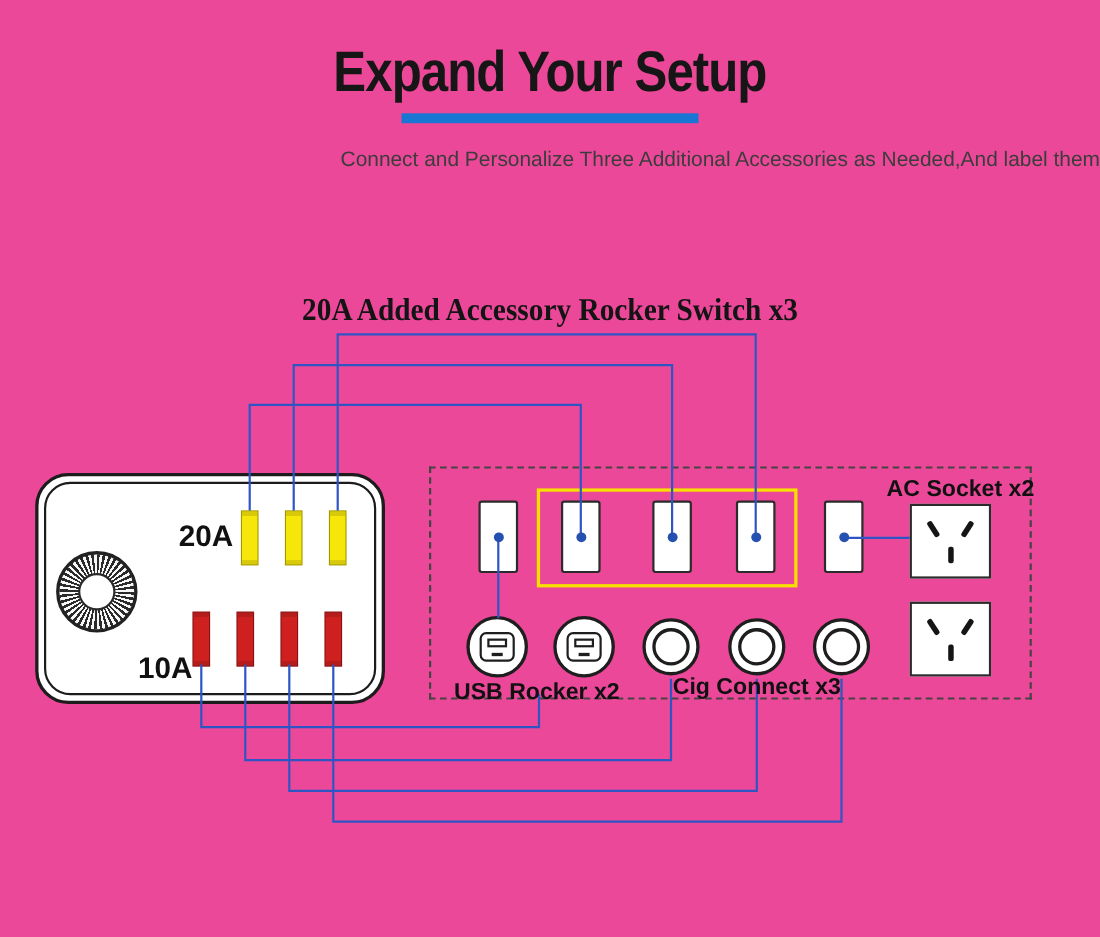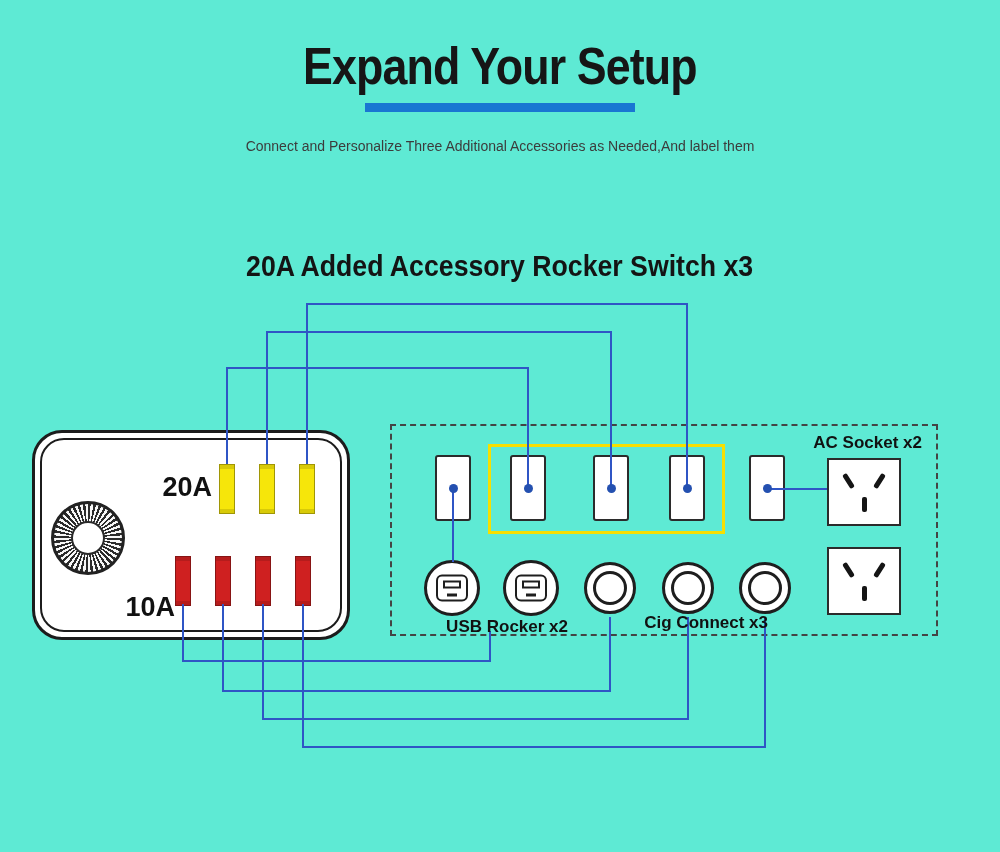--- a/index.html
+++ b/index.html
@@ -1,25 +1,25 @@
 <!DOCTYPE html>
 <html><head>
 <meta charset="utf-8">
 <style>
   * { box-sizing: border-box; margin: 0; padding: 0; }
   html, body { background: #ffffff; }
   body { font-family: "Liberation Sans", sans-serif; }
-  .canvas { position: relative; width: 1000px; height: 852px; margin: 0 auto; background: #5eead4; overflow: hidden; }
+  .canvas { position: relative; width: 1000px; height: 852px; margin: 0 auto; background: #ec4899; overflow: hidden; }
 
   
   .title-wrap { position: absolute; top: 36px; left: 0; width: 100%; text-align: center; }
   .title { display: inline-block; font-size: 52px; font-weight: 800; color: #161616; letter-spacing: -1px; transform: scaleX(0.86); transform-origin: center; white-space: nowrap; }
   .title-bar { position: absolute; top: 103px; left: 365px; width: 270px; height: 9px; background: #1976d2; }
-  .subtitle { position: absolute; top: 133px; left: 0; width: 100%; text-align: center; font-size: 14px; line-height: 26px; color: #3c3c3c; }
-  .heading-wrap { position: absolute; top: 250px; left: 0; width: 100%; text-align: center; }
+  .subtitle { position: absolute; top: 133px; left: 0; width: 100%; text-align: right; font-size: 19px; line-height: 26px; color: #3c3c3c; }
+  .heading-wrap { position: absolute; top: 266px; left: 0; width: 100%; text-align: center; font-family: Liberation Serif, serif; }
   .heading { display: inline-block; font-size: 29px; font-weight: 800; color: #141414; transform: scaleX(0.92); transform-origin: center; white-space: nowrap; }
 
   
   .fusebox { position: absolute; left: 32px; top: 430px; width: 318px; height: 210px; border: 3px solid #1c1c1c; border-radius: 30px; background: #fff; }
   .fusebox::before { content: ""; position: absolute; inset: 5px; border: 2px solid #1c1c1c; border-radius: 24px; }
   .knob { position: absolute; left: 51px; top: 501px; width: 74px; height: 74px; border-radius: 50%; border: 3px solid #222;
           background: repeating-conic-gradient(#2b2b2b 0deg 4.5deg, #f7f7f7 4.5deg 9deg); }
   .knob::after { content: ""; position: absolute; inset: 17px; background: #fff; border: 2px solid #2b2b2b; border-radius: 50%; }
   .fuse-label { position: absolute; font-size: 27px; font-weight: 800; color: #111; width: 72px; text-align: right; }
   .label-20a { left: 140px; top: 472px; }
@@ -42,21 +42,21 @@
   .slot-bottom { left: 50%; top: 37px; height: 15px; margin-left: -2.5px; }
 
   .usb-socket { position: absolute; top: 560px; width: 56px; height: 56px; border: 3px solid #1e1e1e; border-radius: 50%; background: #fff; }
   .usb-port { position: absolute; left: 50%; top: 50%; transform: translate(-50%,-50%); width: 32px; height: 27px; border: 2px solid #1e1e1e; border-radius: 6px; }
   .usb-slot { position: absolute; left: 50%; top: 4px; transform: translateX(-50%); width: 18px; height: 8px; border: 2px solid #1e1e1e; }
   .usb-bar { position: absolute; left: 50%; bottom: 3px; transform: translateX(-50%); width: 10px; height: 3px; background: #1e1e1e; }
 
   .cig-socket { position: absolute; top: 562px; width: 52px; height: 52px; border: 3px solid #1e1e1e; border-radius: 50%; background: #fff; }
   .cig-inner { position: absolute; inset: 6px; border: 3px solid #1e1e1e; border-radius: 50%; }
 
-  .socket-label { position: absolute; font-weight: bold; font-size: 17px; color: #111; text-align: right; z-index: 6; white-space: nowrap; }
+  .socket-label { position: absolute; font-weight: bold; font-size: 21px; color: #111; text-align: center; z-index: 6; white-space: nowrap; }
   .ac-label { left: 806px; top: 433px; width: 116px; }
   .usb-label { left: 408px; top: 617px; width: 160px; }
   .cig-label { left: 608px; top: 613px; width: 160px; }
 
   
   .wires { position: absolute; left: 0; top: 0; z-index: 4; pointer-events: none; }
   .wires polyline { fill: none; stroke: #2f55c5; stroke-width: 2; }
 </style>
 </head>
 <body>

